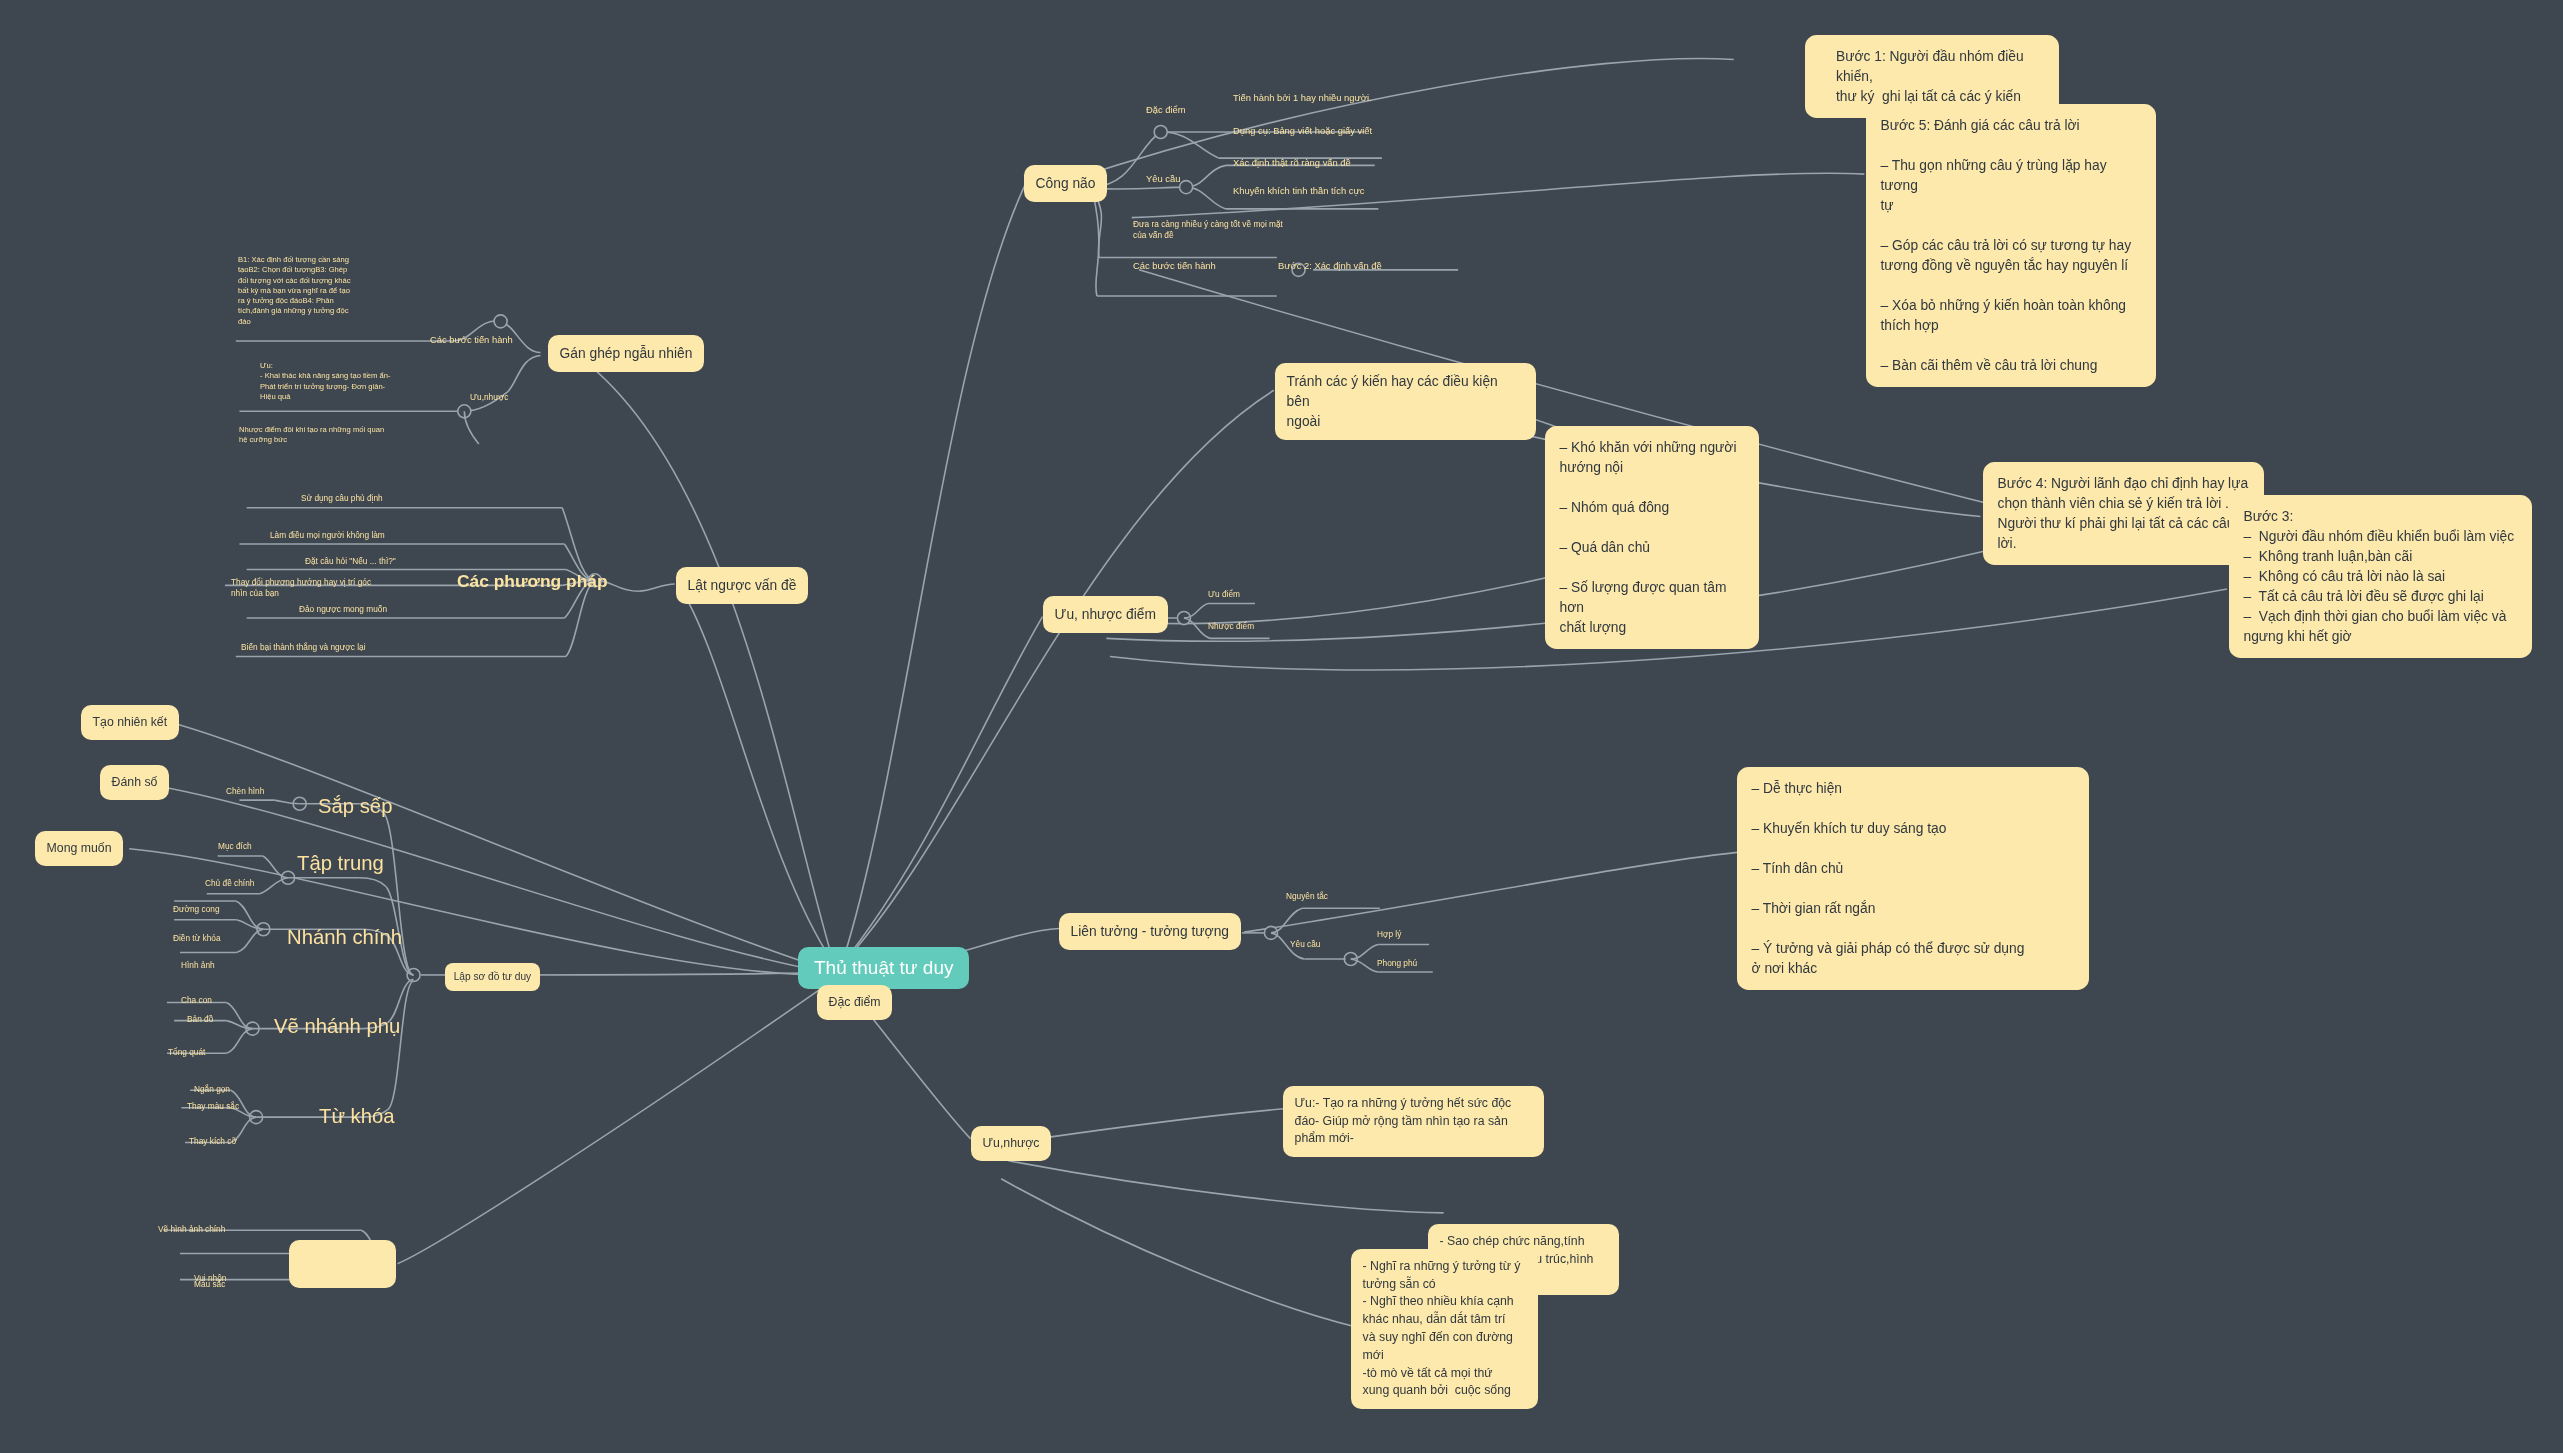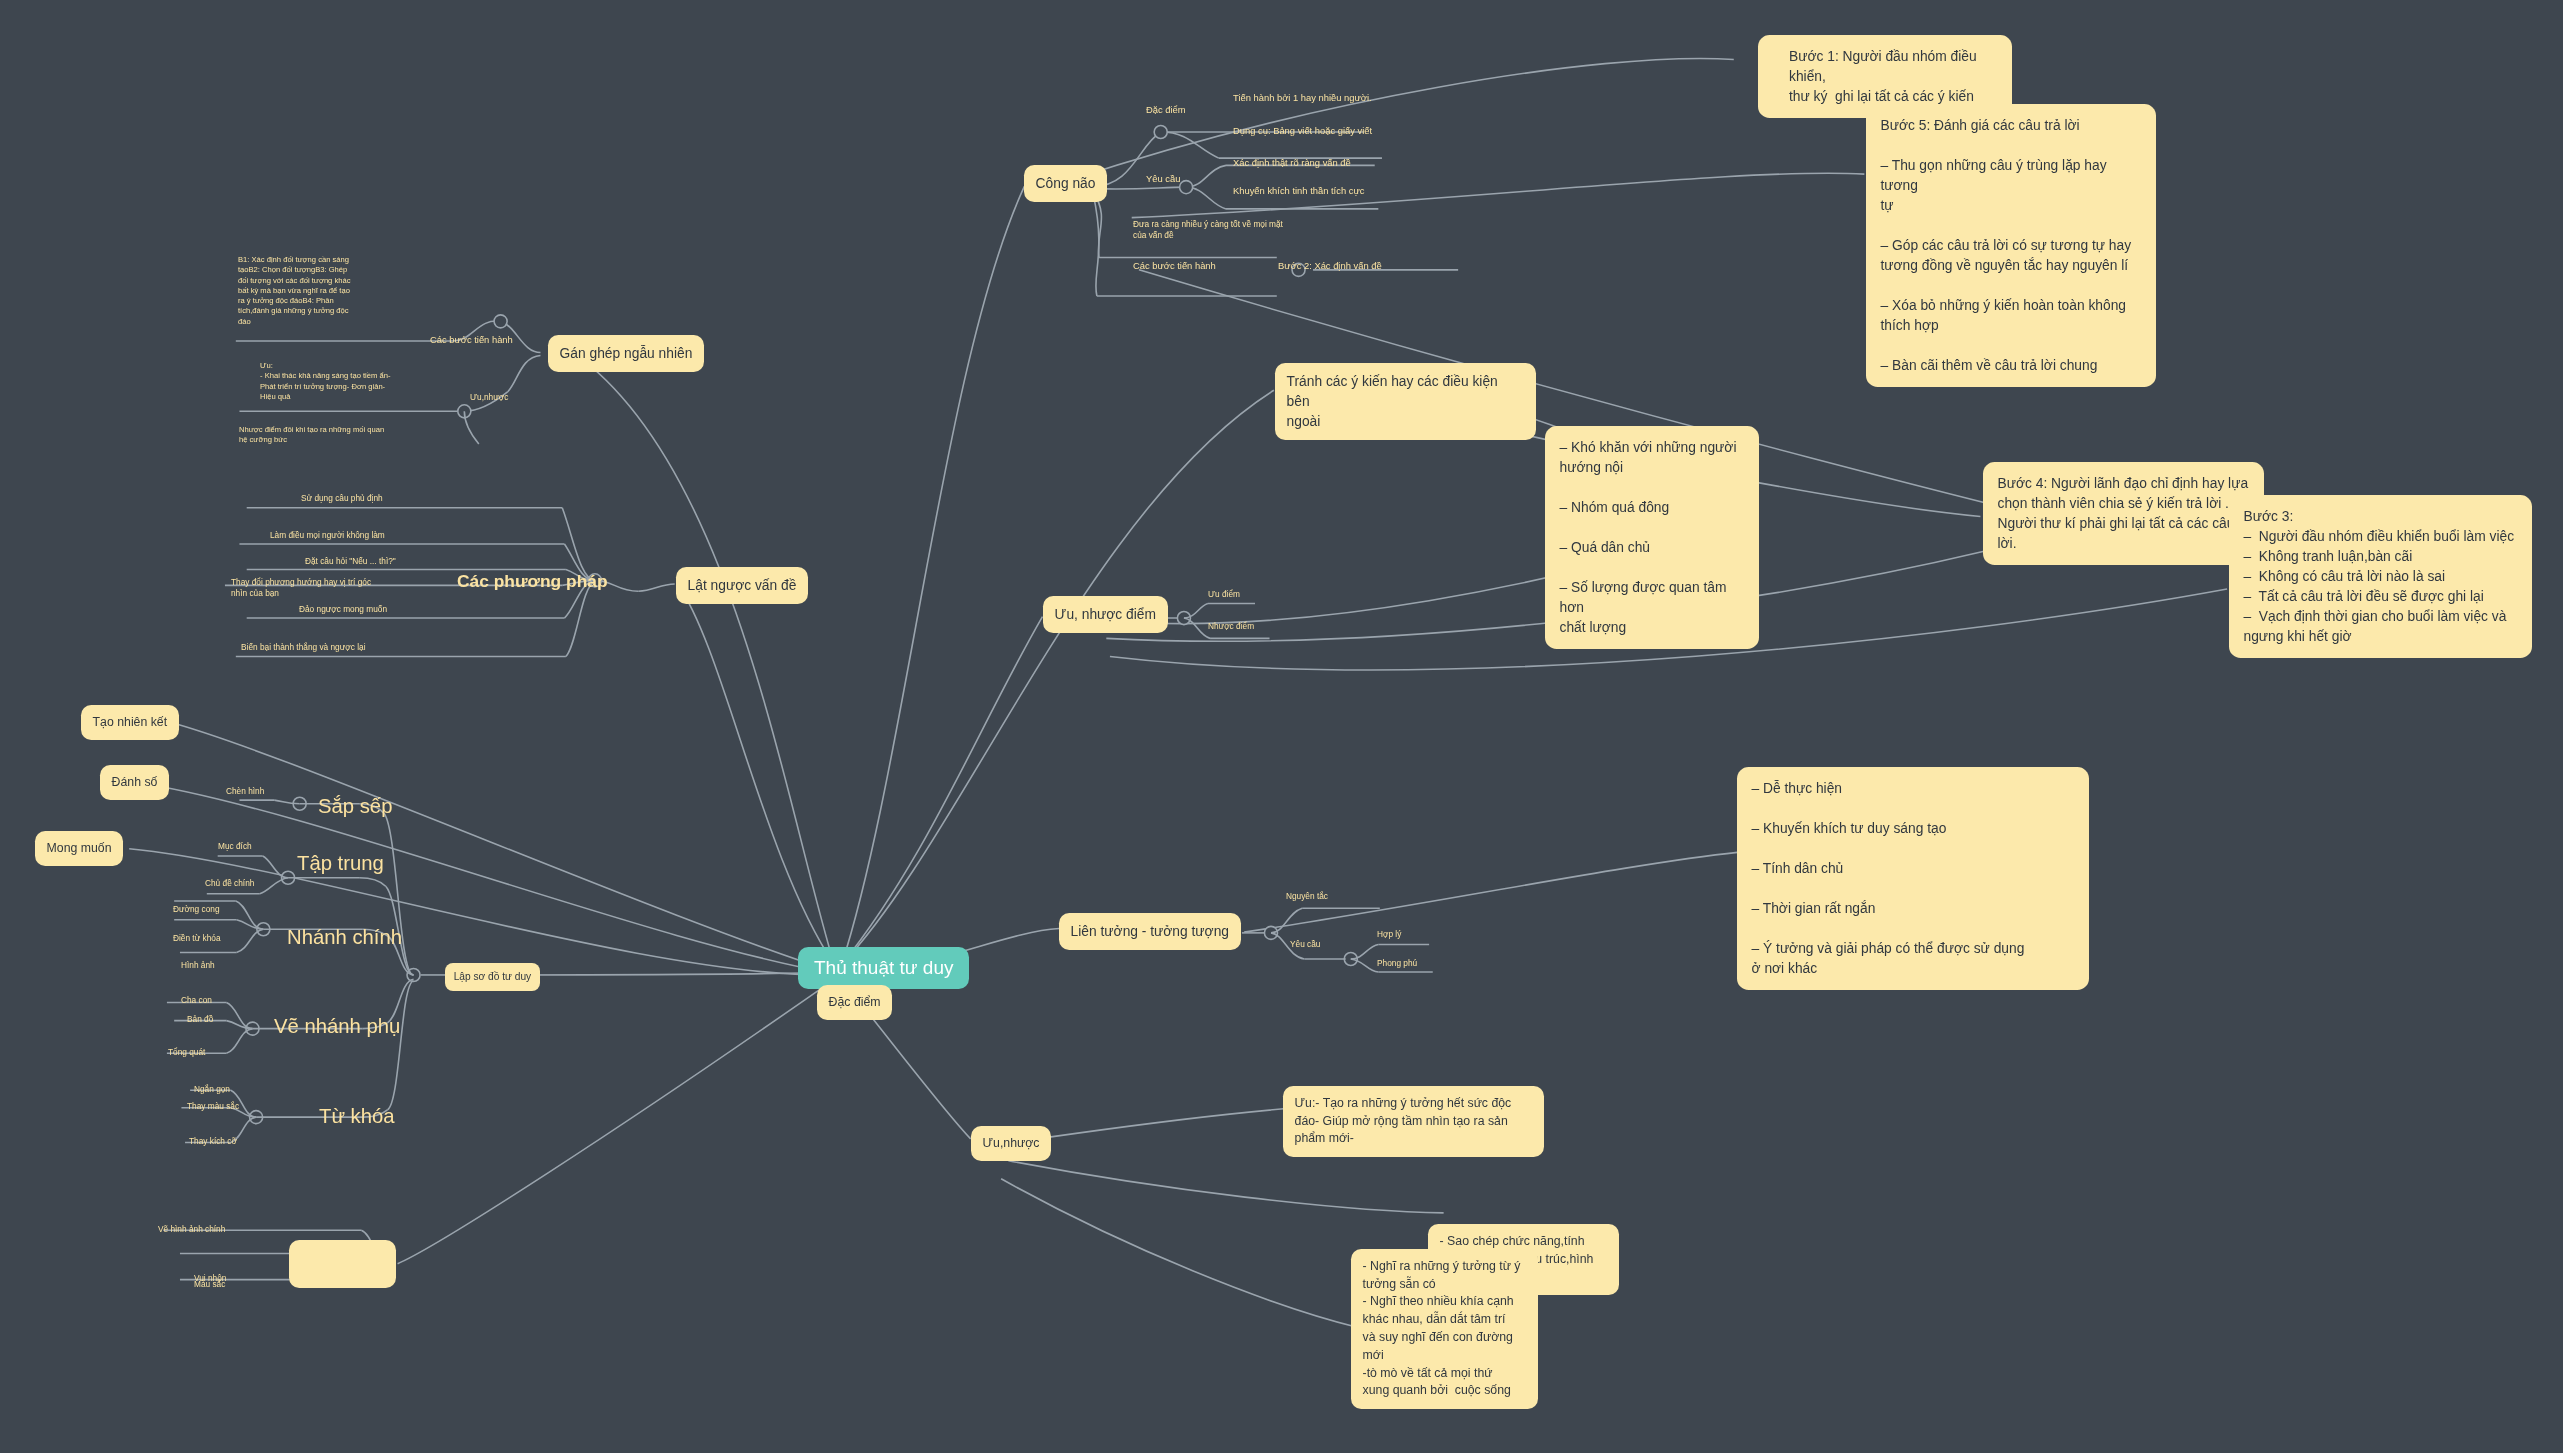--- a/index.html
+++ b/index.html
@@ -286,21 +286,21 @@
   <div class="node lbl h1" style="left:319px;top:1103px;">Từ khóa</div>
   <div class="node lbl xs" style="left:194px;top:1084px;">Ngắn gọn</div>
   <div class="node lbl xs" style="left:187px;top:1101px;">Thay màu sắc</div>
   <div class="node lbl xs" style="left:189px;top:1136px;">Thay kích cỡ</div>
 
   <div class="node box" style="left:289px;top:1240px;width:107px;height:48px;"></div>
   <div class="node lbl xs" style="left:158px;top:1224px;">Vẽ hình ảnh chính</div>
   <div class="node lbl xs" style="left:194px;top:1246px;margin-top:33px;">Màu sắc</div>
   <div class="node lbl xs" style="left:194px;top:1273px;">Vui nhộn</div>
 
-  <div class="node box big" style="left:1758px;top:35px;width:254px;padding-left:31px;">Bước 1: Người đầu nhóm điều khiển,
+  <div class="node box big" style="left:1805px;top:35px;width:254px;padding-left:31px;">Bước 1: Người đầu nhóm điều khiển,
 thư ký  ghi lại tất cả các ý kiến</div>
 
   <div class="node box big" style="left:1866px;top:104px;width:290px;">Bước 5: Đánh giá các câu trả lời
 
 – Thu gọn những câu ý trùng lặp hay tương
 tự
 
 – Góp các câu trả lời có sự tương tự hay
 tương đồng về nguyên tắc hay nguyên lí
 

